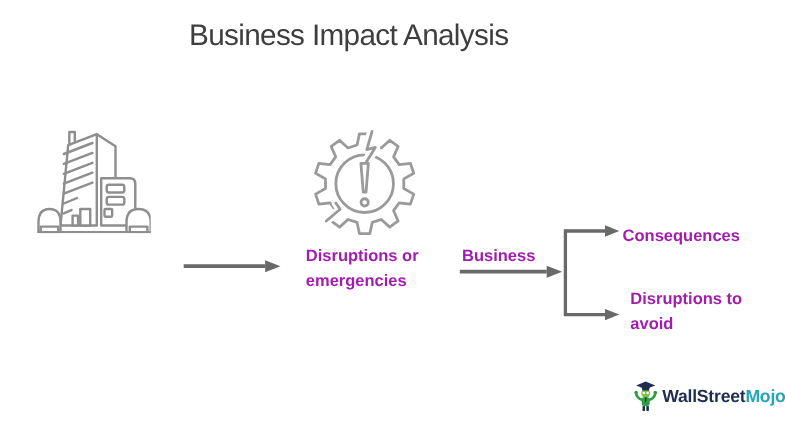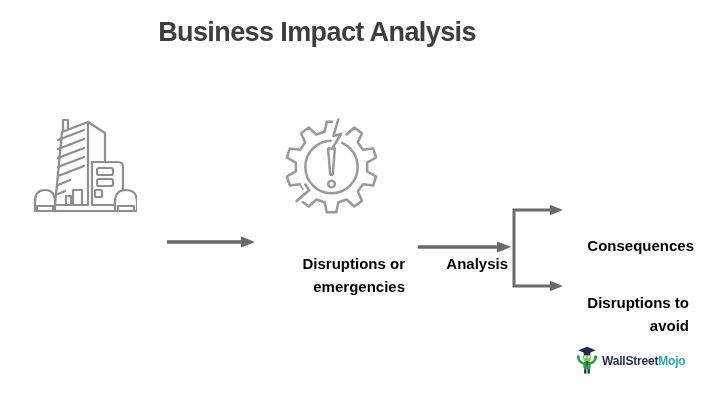--- a/index.html
+++ b/index.html
@@ -1,35 +1,35 @@
 <!DOCTYPE html>
 <html><head>
 <meta charset="utf-8">
 <style>
   html,body{margin:0;padding:0;background:#ffffff;}
   body{font-family:"Liberation Sans", sans-serif;}
   .canvas{position:relative;width:714px;height:401px;background:#ffffff;overflow:hidden;}
   .title{position:absolute;left:97px;top:16px;width:440px;text-align:center;
-         font-size:27px;font-weight:bold;letter-spacing:-0.6px;color:#3E3E3E;line-height:1.2;}
-  .flow-label{position:absolute;color:#000000;font-weight:bold;font-size:15px;
-              text-align:right;line-height:1.5;margin-top:31px;}
+         font-size:27px;font-weight:normal;letter-spacing:-0.6px;color:#3E3E3E;line-height:1.2;}
+  .flow-label{position:absolute;color:#a21caf;font-weight:bold;font-size:15px;
+              text-align:left;line-height:1.5;}
   .lbl-organizations{left:14px;top:236px;width:140px;}
-  .lbl-disruptions{left:265px;top:222px;width:140px;}
+  .lbl-disruptions{left:278px;top:222px;width:140px;}
   .lbl-analyses{left:420px;top:222px;width:88px;}
   .lbl-consequences{left:566px;top:204px;width:128px;}
   .lbl-strategies{left:573px;top:261px;width:116px;}
   .icon{position:absolute;}
   .icon-building{left:33px;top:116px;}
   .icon-gear{left:283px;top:117px;}
   .arrow{position:absolute;}
   .arrow-1{left:165px;top:234px;}
   .arrow-2{left:417px;top:239px;}
   .branch{left:506px;top:202px;}
   .logo{position:absolute;left:576px;top:346px;display:flex;align-items:center;gap:4px;}
-  .logo-text{font-size:12px;font-weight:bold;letter-spacing:-0.2px;white-space:nowrap;}
+  .logo-text{font-size:16px;font-weight:bold;letter-spacing:-0.2px;white-space:nowrap;}
   .logo-text .part1{color:#1F2D4F;}
   .logo-text .part2{color:#23A6B8;}
 </style>
 </head>
 <body>
 
 <div class="canvas">
 
   <div class="title">Business Impact Analysis</div>
 
@@ -65,21 +65,21 @@
     <circle cx="50" cy="50" r="27" fill="#ffffff"></circle>
     <polyline points="57,1 52,18 60,16 47,37" stroke="#ffffff" stroke-width="9"></polyline>
     <polyline points="57,1 52,18 60,16 47,37" stroke="#9A9A9A" stroke-width="2.6" fill="none"></polyline>
     <polyline points="14,85 27,74 23,68" stroke="#ffffff" stroke-width="8"></polyline>
     <polyline points="14,85 27,74 23,68" stroke="#9A9A9A" stroke-width="2.6" fill="none"></polyline>
     <path d="M46.5,31 L53.5,31 L51.3,58 L48.7,58 Z" fill="#ffffff"></path>
     <circle cx="50" cy="67.5" r="3.4" fill="#ffffff"></circle>
   </svg>
   <div class="flow-label lbl-disruptions">Disruptions or emergencies</div>
 
-  <div class="flow-label lbl-analyses">Analysis</div>
+  <div class="flow-label lbl-analyses">Business</div>
   <svg class="arrow arrow-2" width="96" height="16" viewBox="0 0 96 16">
     <line x1="1" y1="8" x2="80" y2="8" stroke="#696969" stroke-width="3.4"></line>
     <polygon points="80,2.5 80,13.5 94,8" fill="#696969"></polygon>
   </svg>
 
   <svg class="arrow branch" width="60" height="92" viewBox="0 0 60 92">
     <path d="M44,8 L8,8 L8,84 L44,84" fill="none" stroke="#696969" stroke-width="3"></path>
     <polygon points="44,2.8 44,13.2 57,8" fill="#696969"></polygon>
     <polygon points="44,78.8 44,89.2 57,84" fill="#696969"></polygon>
   </svg>

